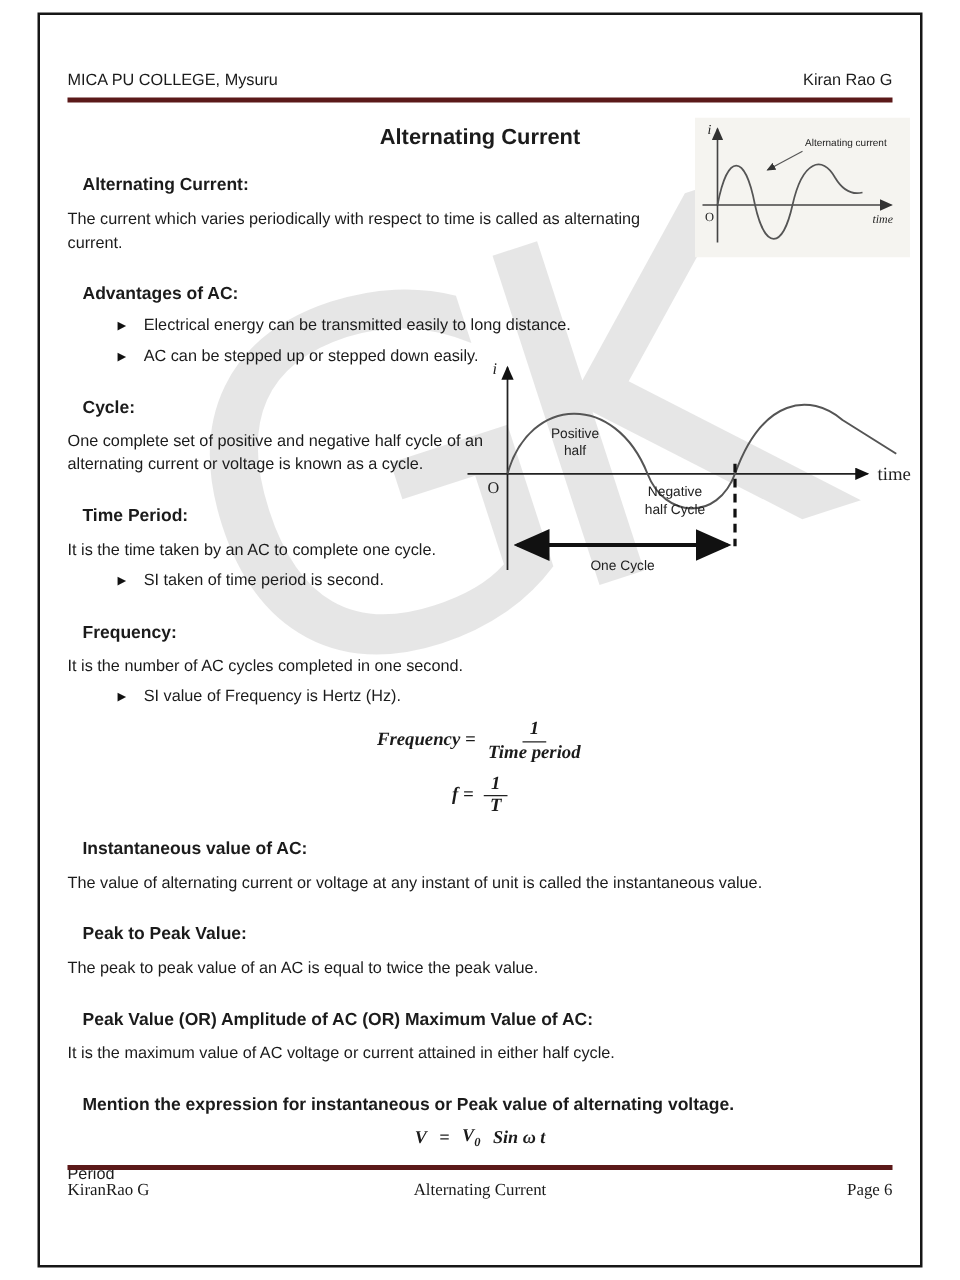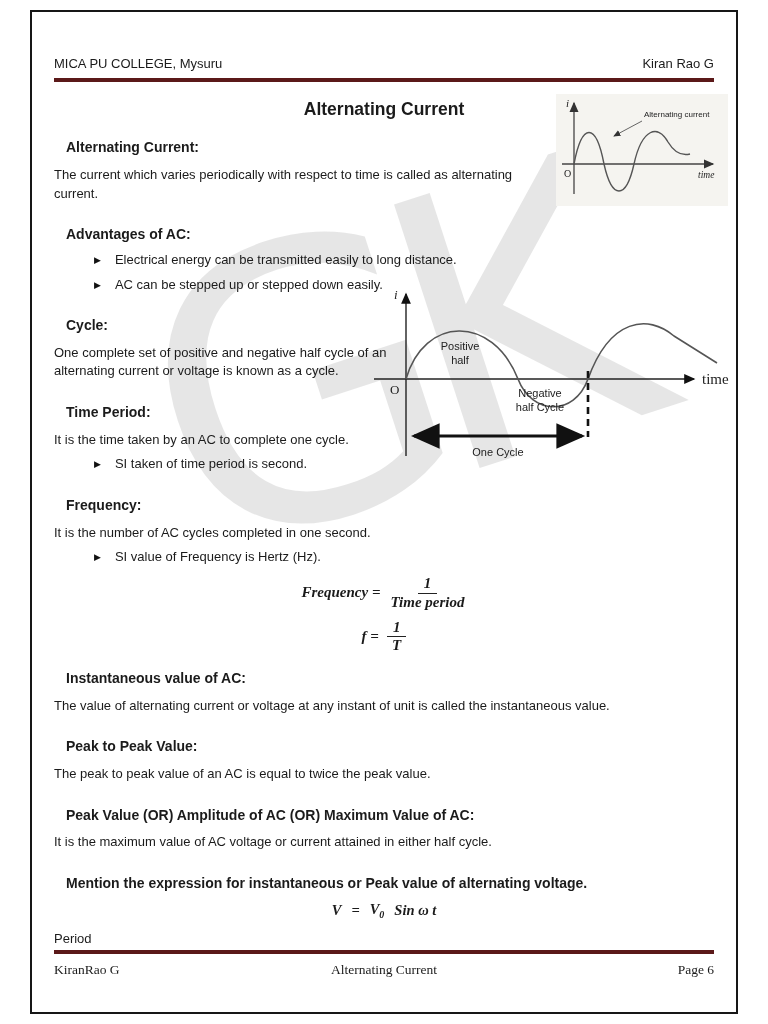--- a/index.html
+++ b/index.html
@@ -49,21 +49,21 @@
   .v-formula sub { font-size:10px; font-style:italic; }
   .where-text { margin-top:8px; }
 
   .intro-diagram {
     position:absolute; top:82px; right:8px; width:172px; height:112px; z-index:1;
   }
   .cycle-diagram {
     position:absolute; top:272px; left:338px; width:370px; height:188px; z-index:1;
   }
 
-  .footer-area { position:absolute; left:0; right:0; bottom:34px; z-index:1; }
+  .footer-area { position:absolute; left:0; right:0; bottom:52px; z-index:1; }
   .footer-rule { height:4px; background:#5b1919; margin:0 22px; }
   .footer {
     display:flex; justify-content:space-between; align-items:baseline;
     margin:8px 22px 0 22px; font-family:"Liberation Serif", serif; font-size:13.5px;
   }
   .footer .f-center { position:absolute; left:0; right:0; text-align:center; pointer-events:none; }
   .footer { position:relative; }
 
   svg text { font-family:"Liberation Sans", sans-serif; fill:#222; }
   svg text.serif { font-family:"Liberation Serif", serif; }

